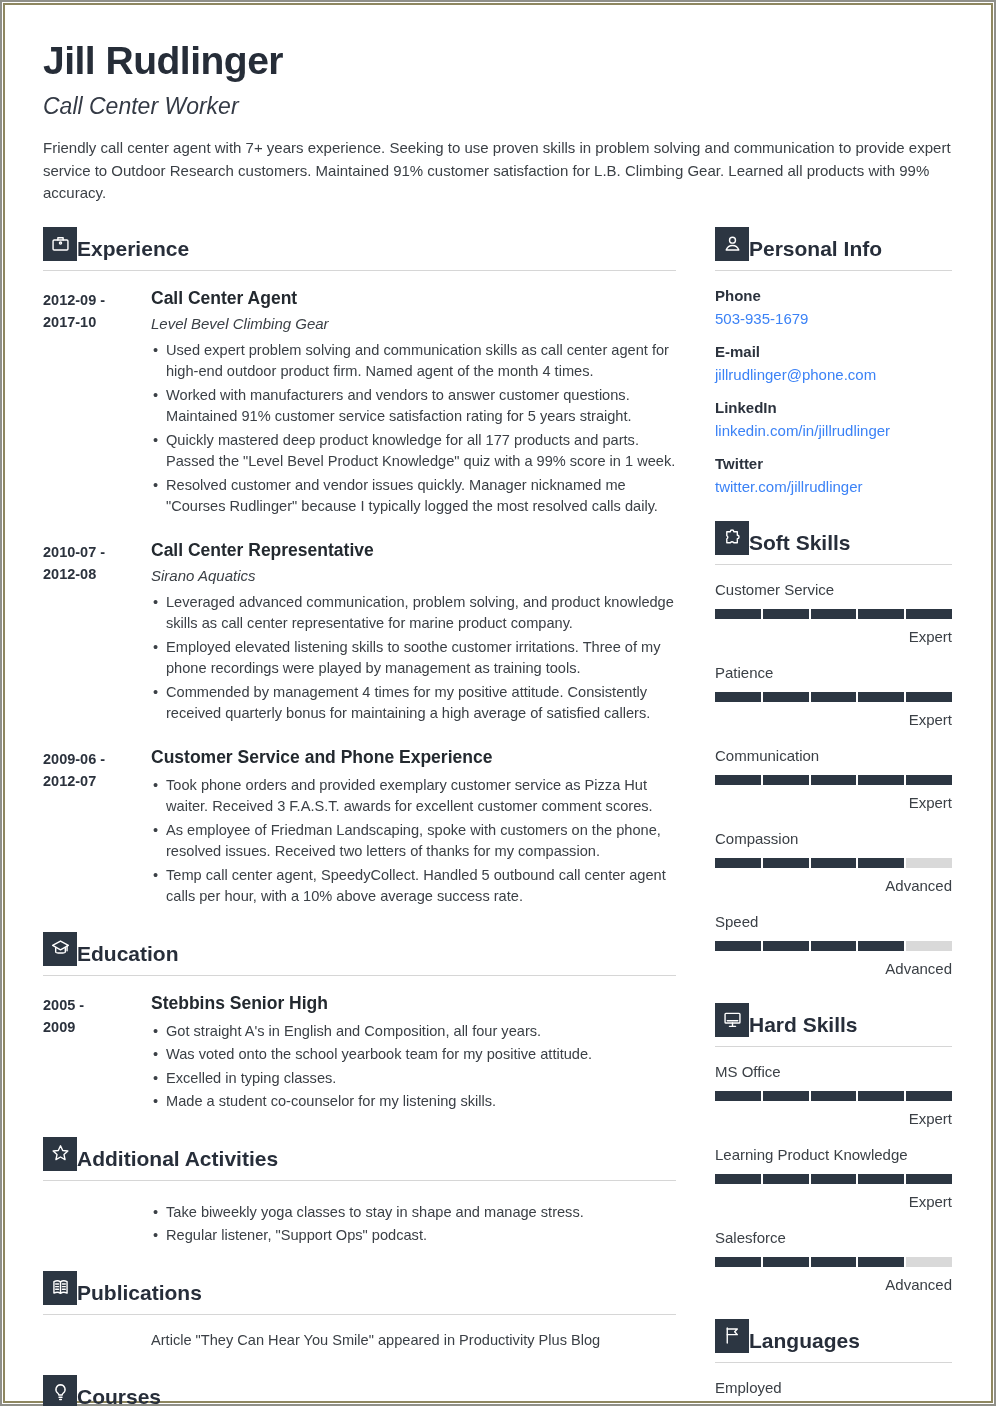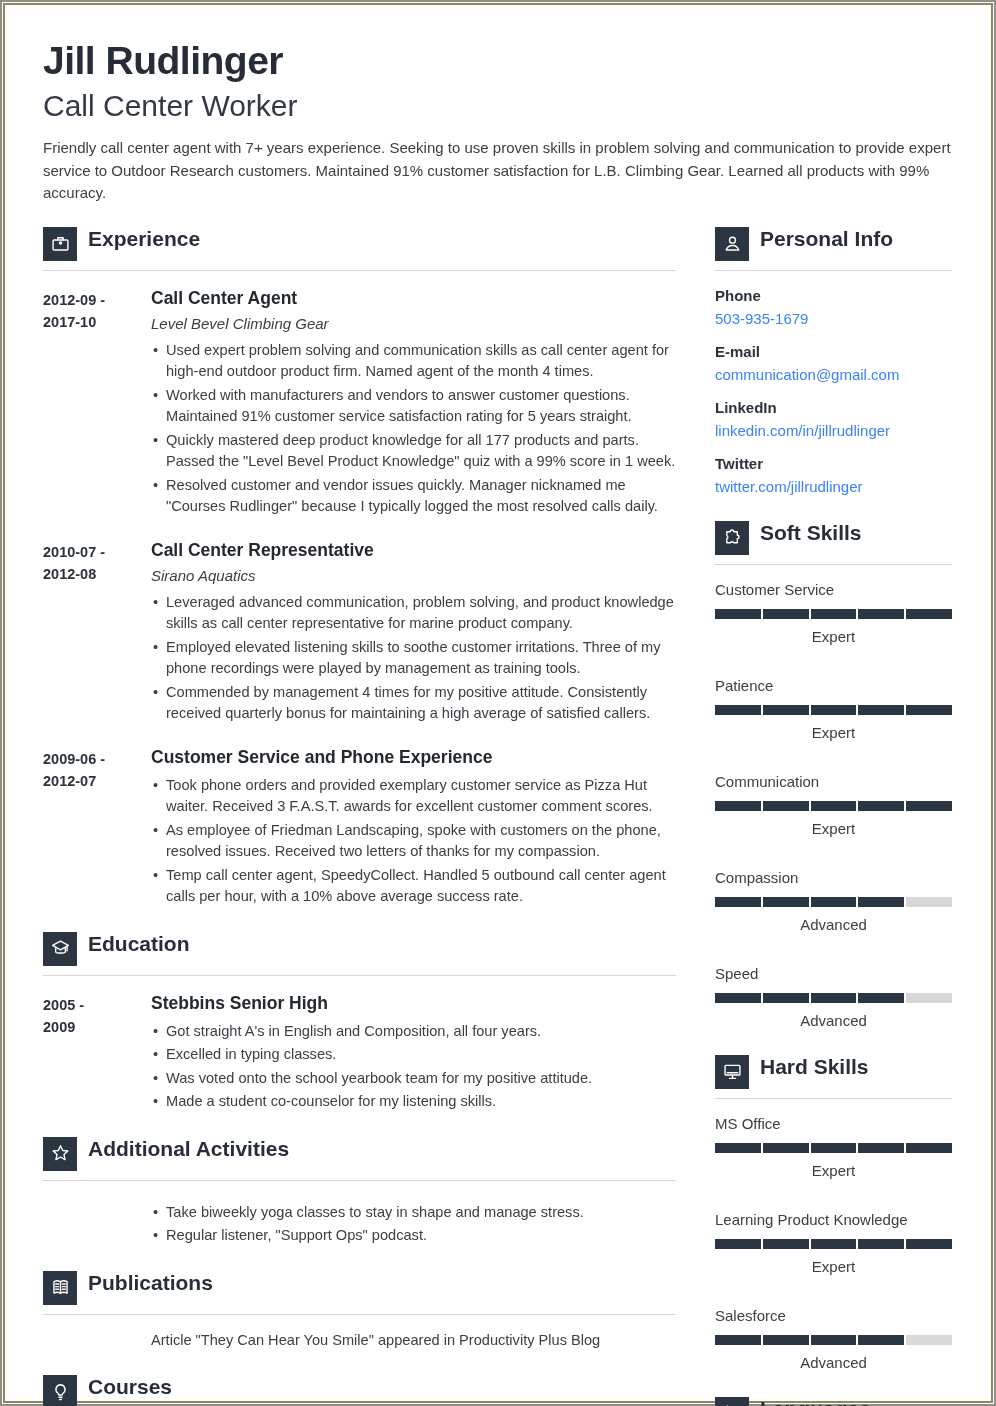--- a/index.html
+++ b/index.html
@@ -24,35 +24,35 @@
     position: absolute;
     left: 43px; right: 44px; top: 38px;
   }
 
   
   .name {
     font-size: 39px; font-weight: 700; color: #262d38;
     letter-spacing: -0.5px; line-height: 46px;
   }
   .job-title {
-    font-size: 30px; color: #343a45; margin-top: 8px; line-height: 28px;
+    font-size: 23px; color: #343a45; margin-top: 8px; line-height: 28px; font-style: italic;
   }
   .summary {
     margin-top: 17px; font-size: 15px; line-height: 22.5px; color: #3b4046;
   }
 
   
   .columns { display: flex; margin-top: 22px; }
   .left-col  { width: 633px; }
   .right-col { width: 237px; margin-left: 39px; }
 
   
   .sec { margin-top: 24px; }
   .sec:first-child { margin-top: 0; }
-  .sec-head { display: flex; align-items: flex-start; gap: 11px; }
+  .sec-head { display: flex; align-items: flex-end; gap: 0; }
   .sec-icon {
     width: 34px; height: 34px; background: #2c3642;
     display: flex; align-items: center; justify-content: center;
     flex: 0 0 auto;
   }
   .sec-icon svg { width: 21px; height: 21px; stroke: #ffffff; fill: none;
     stroke-width: 1.6; stroke-linecap: round; stroke-linejoin: round; }
   .sec-title { font-size: 21px; font-weight: 700; color: #272e3a; }
   .sec-rule { border: none; border-top: 1px solid #d6d6d6; margin-top: 9px; }
   .sec-body { margin-top: 15px; }
@@ -78,28 +78,28 @@
     font-size: 14.6px; line-height: 21.5px; color: #3b4046; margin-top: 8px;
   }
   .plain-item:first-child { margin-top: 0; }
 
   
   .pi-field { margin-top: 13px; }
   .pi-field:first-child { margin-top: 0; }
   .pi-label { font-size: 15px; font-weight: 700; color: #2b323d; line-height: 20px; }
   .pi-value { font-size: 15px; color: #3b82f6; line-height: 21px; margin-top: 2px; }
 
-  .skill { margin-top: 29px; }
+  .skill { margin-top: 16px; }
   .skill:first-child { margin-top: 0; }
   .skill-name { font-size: 15px; color: #3b4046; line-height: 20px; }
   .skill-bar { display: flex; gap: 2px; height: 10px; margin-top: 9px; }
   .skill-bar .seg { flex: 1 1 0; }
   .skill-bar .seg-fill  { background: #2c3642; }
   .skill-bar .seg-empty { background: #d9d9d9; }
-  .skill-level { font-size: 15px; color: #3b4046; text-align: center; margin-top: 8px; line-height: 20px; }
+  .skill-level { font-size: 15px; color: #3b4046; text-align: right; margin-top: 8px; line-height: 20px; }
 </style>
 </head>
 <body>
 
 <div class="page-frame-outer"></div>
 <div class="page-frame-inner"></div>
 
 <div class="content">
 
   <header>
@@ -188,22 +188,22 @@
         <div class="sec-body">
           <div class="entry">
             <div class="entry-dates">
               <div class="date-line">2005 -</div>
               <div class="date-line">2009</div>
             </div>
             <div class="entry-main">
               <div class="entry-role">Stebbins Senior High</div>
               <ul class="bullets">
                 <li>Got straight A's in English and Composition, all four years.</li>
+                <li>Was voted onto the school yearbook team for my positive attitude.</li>
                 <li>Excelled in typing classes.</li>
-                <li>Was voted onto the school yearbook team for my positive attitude.</li>
                 <li>Made a student co-counselor for my listening skills.</li>
               </ul>
             </div>
           </div>
         </div>
       </section>
 
       <section class="sec">
         <div class="sec-head">
           <div class="sec-icon">
@@ -278,21 +278,21 @@
           <h2 class="sec-title">Personal Info</h2>
         </div>
         <hr class="sec-rule">
         <div class="sec-body">
           <div class="pi-field">
             <div class="pi-label">Phone</div>
             <div class="pi-value">503-935-1679</div>
           </div>
           <div class="pi-field">
             <div class="pi-label">E-mail</div>
-            <div class="pi-value">communication@gmail.com</div>
+            <div class="pi-value">jillrudlinger@phone.com</div>
           </div>
           <div class="pi-field">
             <div class="pi-label">LinkedIn</div>
             <div class="pi-value">linkedin.com/in/jillrudlinger</div>
           </div>
           <div class="pi-field">
             <div class="pi-label">Twitter</div>
             <div class="pi-value">twitter.com/jillrudlinger</div>
           </div>
         </div>

